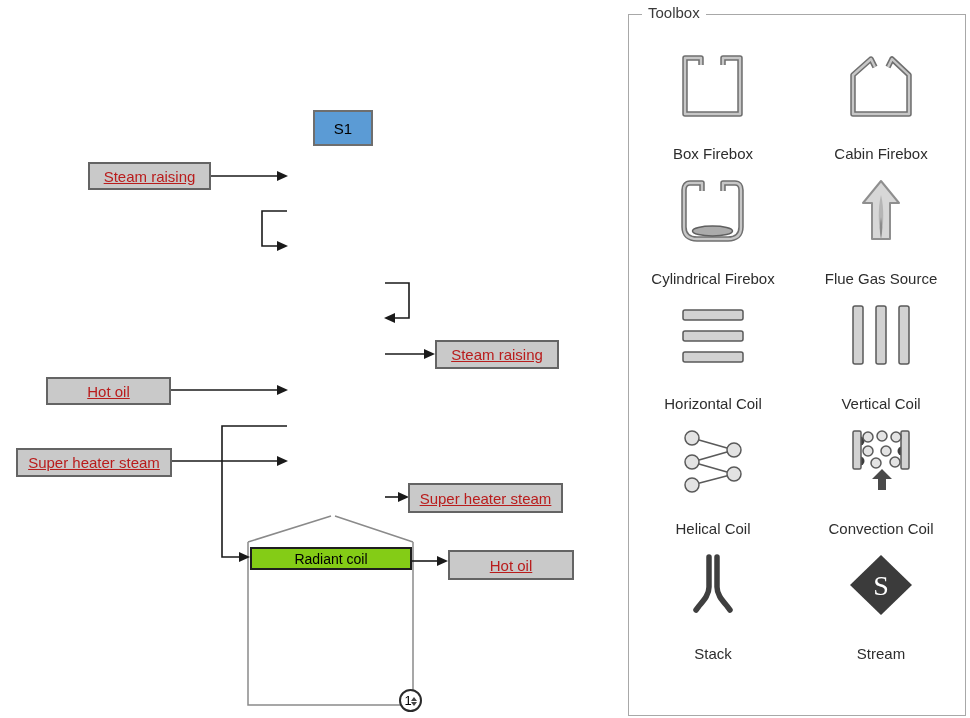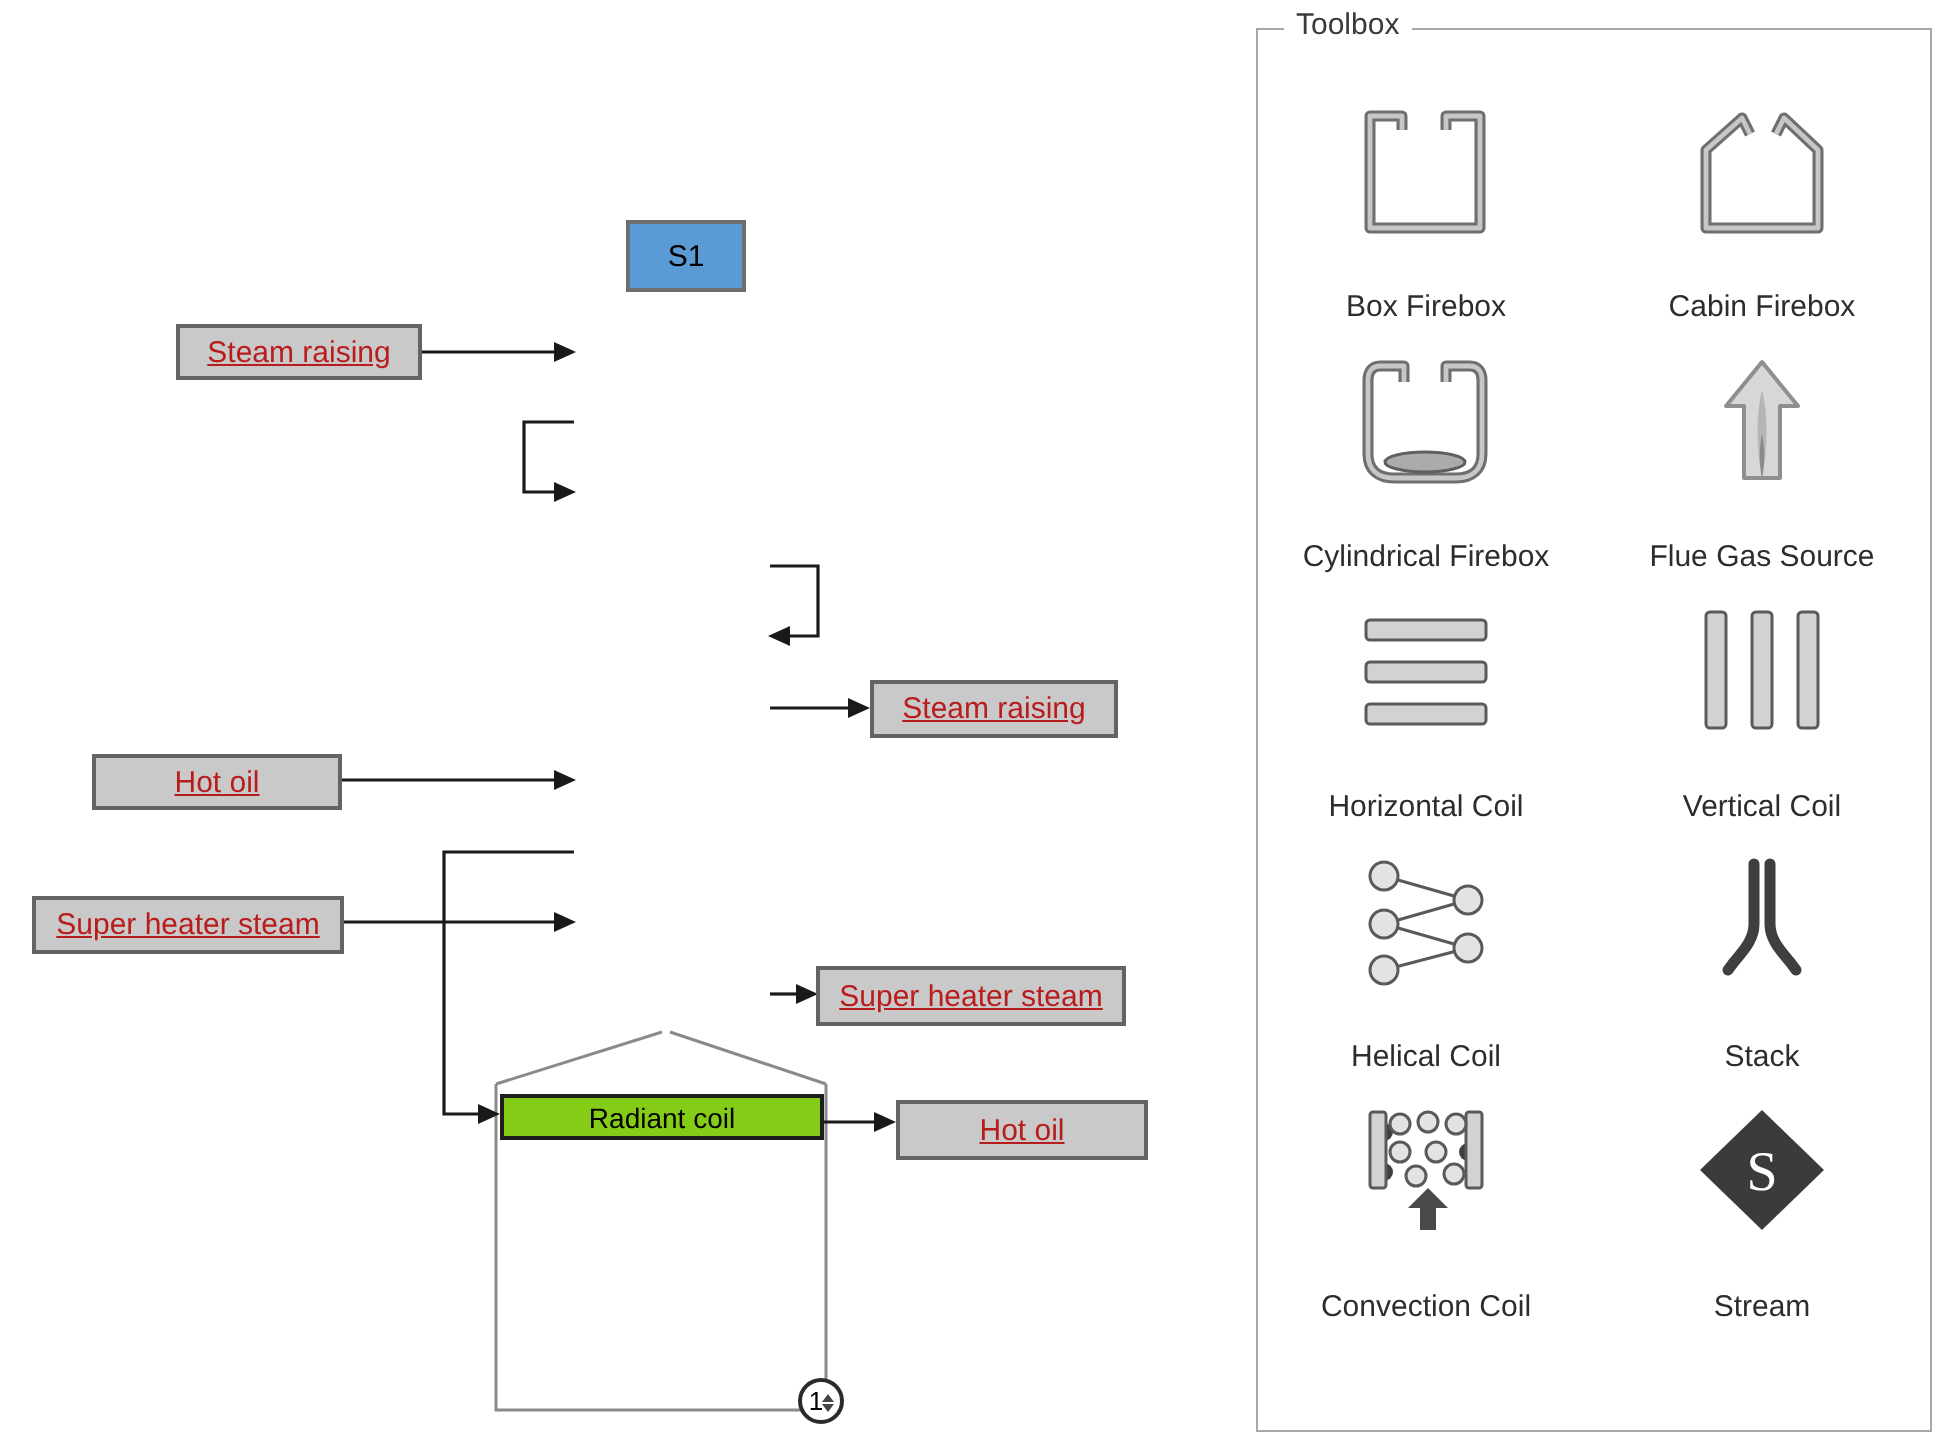--- a/index.html
+++ b/index.html
@@ -192,30 +192,20 @@
             <circle class="ic-dot" cx="53" cy="21" r="7"></circle>
             <circle class="ic-dot" cx="53" cy="45" r="7"></circle>
           </svg>
         </div>
         <div class="tool-label">Helical Coil</div>
       </div>
 
       <div class="tool">
         <div class="tool-icon">
           <svg width="64" height="64" viewBox="0 0 64 64">
-            <path d="M28,3 L28,33 C28,40 24,45 18,52 L15,56" stroke="#3f3f3f" stroke-width="5.5" fill="none" stroke-linecap="round"></path>
-            <path d="M36,3 L36,33 C36,40 40,45 46,52 L49,56" stroke="#3f3f3f" stroke-width="5.5" fill="none" stroke-linecap="round"></path>
-          </svg>
-        </div>
-        <div class="tool-label">Stack</div>
-      </div>
-
-      <div class="tool">
-        <div class="tool-icon">
-          <svg width="64" height="64" viewBox="0 0 64 64">
             <circle cx="11" cy="12" r="4.5" fill="#3f3f3f"></circle>
             <circle cx="11" cy="32" r="4.5" fill="#3f3f3f"></circle>
             <circle cx="53" cy="22" r="4.5" fill="#3f3f3f"></circle>
             <rect class="ic-bar" x="4" y="2" width="8" height="38" rx="1.5"></rect>
             <rect class="ic-bar" x="52" y="2" width="8" height="38" rx="1.5"></rect>
             <circle class="ic-dot" cx="19" cy="8" r="5"></circle>
             <circle class="ic-dot" cx="33" cy="7" r="5"></circle>
             <circle class="ic-dot" cx="47" cy="8" r="5"></circle>
             <circle class="ic-dot" cx="19" cy="22" r="5"></circle>
             <circle class="ic-dot" cx="37" cy="22" r="5"></circle>
@@ -223,20 +213,30 @@
             <circle class="ic-dot" cx="46" cy="33" r="5"></circle>
             <polygon points="33,40 43,50 37,50 37,61 29,61 29,50 23,50" fill="#4a4a4a"></polygon>
           </svg>
         </div>
         <div class="tool-label">Convection Coil</div>
       </div>
 
       <div class="tool">
         <div class="tool-icon">
           <svg width="64" height="64" viewBox="0 0 64 64">
+            <path d="M28,3 L28,33 C28,40 24,45 18,52 L15,56" stroke="#3f3f3f" stroke-width="5.5" fill="none" stroke-linecap="round"></path>
+            <path d="M36,3 L36,33 C36,40 40,45 46,52 L49,56" stroke="#3f3f3f" stroke-width="5.5" fill="none" stroke-linecap="round"></path>
+          </svg>
+        </div>
+        <div class="tool-label">Stack</div>
+      </div>
+
+      <div class="tool">
+        <div class="tool-icon">
+          <svg width="64" height="64" viewBox="0 0 64 64">
             <polygon points="32,1 63,31 32,61 1,31" fill="#3b3b3b"></polygon>
             <text x="32" y="41" text-anchor="middle" font-size="28" fill="#ffffff" font-family="Liberation Serif, serif">S</text>
           </svg>
         </div>
         <div class="tool-label">Stream</div>
       </div>
 
     </div>
   </div>
 </div>

